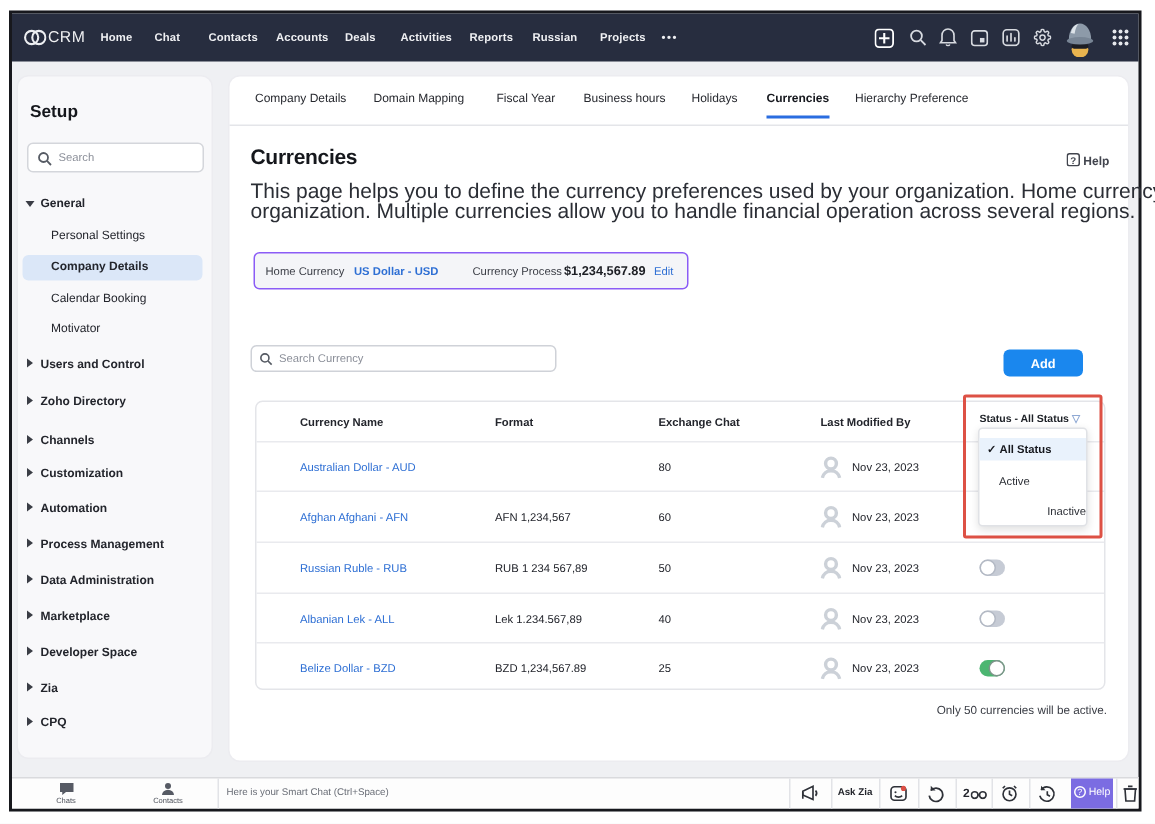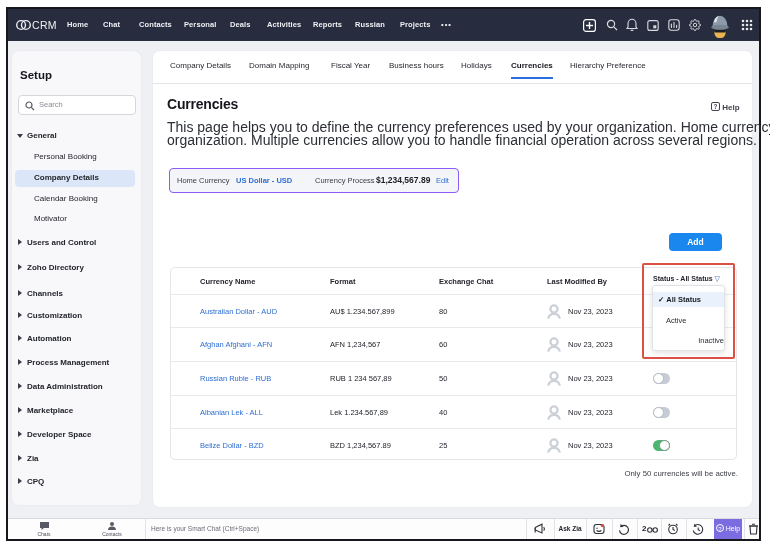--- a/index.html
+++ b/index.html
@@ -74,21 +74,21 @@
 
   <div class="nav">
     <svg class="abs" style="left:8px;top:10px;" width="15" height="12" viewBox="0 0 15 12" fill="none" stroke="#eceef1" stroke-width="1.4">
         <circle cx="5.1" cy="6" r="4.4"></circle>
         <circle cx="9.9" cy="6" r="4.4"></circle>
       </svg>
     <div class="logo-txt">CRM</div>
     <div class="item" style="left:59px;">Home</div>
     <div class="item" style="left:95px;">Chat</div>
     <div class="item" style="left:131px;">Contacts</div>
-    <div class="item" style="left:176px;">Personal</div>
+    <div class="item" style="left:176px;">Accounts</div>
     <div class="item" style="left:222px;">Deals</div>
     <div class="item" style="left:259px;">Activities</div>
     <div class="item" style="left:305px;">Reports</div>
     <div class="item" style="left:347px;">Russian</div>
     <div class="item" style="left:392px;">Projects</div>
     <div class="item" style="left:433px;letter-spacing:1px;font-weight:bold;">•••</div>
 
     <svg class="abs" style="left:575px;top:10px;" width="13" height="13" viewBox="0 0 13 13">
         <rect x="0.6" y="0.6" width="11.8" height="11.8" rx="2.5" fill="none" stroke="#fff" stroke-width="1.2"></rect>
         <line x1="6.5" y1="3" x2="6.5" y2="10" stroke="#fff" stroke-width="1.4"></line>
@@ -139,21 +139,21 @@
   <div class="sidebar">
     <div class="setup">Setup</div>
     <div class="sb-search">Search
       <svg class="abs" style="left:6px;top:5px;" width="10" height="10" viewBox="0 0 10 10" fill="none" stroke="#555a63" stroke-width="1.2">
           <circle cx="4" cy="4" r="3"></circle>
           <line x1="6.3" y1="6.3" x2="9" y2="9"></line>
         </svg>
     </div>
     <div class="hl" style="top:119px;"></div>
     <div class="titem top" style="top:77px;"><span class="ar-d" style="top:6px;left:-10px;"></span>General</div>
-    <div class="titem" style="top:98px;">Personal Booking</div>
+    <div class="titem" style="top:98px;">Personal Settings</div>
     <div class="titem" style="top:119px;font-weight:bold;">Company Details</div>
     <div class="titem" style="top:140px;">Calendar Booking</div>
     <div class="titem" style="top:160px;">Motivator</div>
     <div class="titem top" style="top:184px;"><span class="ar-r" style="top:4px;left:-9px;"></span>Users and Control</div>
     <div class="titem top" style="top:209px;"><span class="ar-r" style="top:4px;left:-9px;"></span>Zoho Directory</div>
     <div class="titem top" style="top:235px;"><span class="ar-r" style="top:4px;left:-9px;"></span>Channels</div>
     <div class="titem top" style="top:257px;"><span class="ar-r" style="top:4px;left:-9px;"></span>Customization</div>
     <div class="titem top" style="top:280px;"><span class="ar-r" style="top:4px;left:-9px;"></span>Automation</div>
     <div class="titem top" style="top:304px;"><span class="ar-r" style="top:4px;left:-9px;"></span>Process Management</div>
     <div class="titem top" style="top:328px;"><span class="ar-r" style="top:4px;left:-9px;"></span>Data Administration</div>
@@ -179,34 +179,39 @@
           <text x="4.5" y="7" font-size="6.5" text-anchor="middle" fill="#42454e">?</text>
         </svg> Help</div>
     <div class="desc">This page helps you to define the currency preferences used by your organization. Home currency is the primary transactional currency of your<br>organization. Multiple currencies allow you to handle financial operation across several regions.</div>
     <div class="hbox">
         <span style="left:7px;">Home Currency</span>
         <span class="blue" style="left:66px;">US Dollar - USD</span>
         <span style="left:145px;">Currency Process</span>
         <span style="left:206px;font-weight:bold;color:#1c1e24;font-size:8.5px;">$1,234,567.89</span>
         <span class="link" style="left:266px;">Edit</span>
       </div>
+    <div class="csearch">Search Currency
+      <svg class="abs" style="left:5px;top:4px;" width="9" height="9" viewBox="0 0 10 10" fill="none" stroke="#555a63" stroke-width="1.2">
+          <circle cx="4" cy="4" r="3"></circle>
+          <line x1="6.3" y1="6.3" x2="9" y2="9"></line>
+        </svg>
+    </div>
     <div class="addbtn">Add Currency</div>
 
     <div class="tbl">
       <div class="trow" style="top:0;height:26px;border-top:none;">
         <div class="cell th c1">Currency Name</div>
         <div class="cell th c2">Format</div>
         <div class="cell th c3">Exchange Chat</div>
         <div class="cell th c4">Last Modified By</div>
       </div>
       <div class="trow" style="top:26px;height:33px;">
         <div class="cell c1">
             <span class="link">Australian Dollar - AUD</span>
           </div>
-        <div class="cell c2">AU$ 1.234.567,899</div>
         <div class="cell c3">80</div>
         <div class="cell c4"><svg class="avatar" viewBox="0 0 14 15" style="width:14px;height:15px;margin-right:7px;">
               <g fill="none" stroke="#ccd1d8" stroke-width="2.3">
                 <circle cx="7" cy="5" r="3.6"></circle>
                 <path d="M1.2 14.6 a5.9 5.9 0 0 1 11.6 0"></path>
               </g>
             </svg>Nov 23, 2023</div>
       </div>
       <div class="trow" style="top:59px;height:34px;">
         <div class="cell c1">

